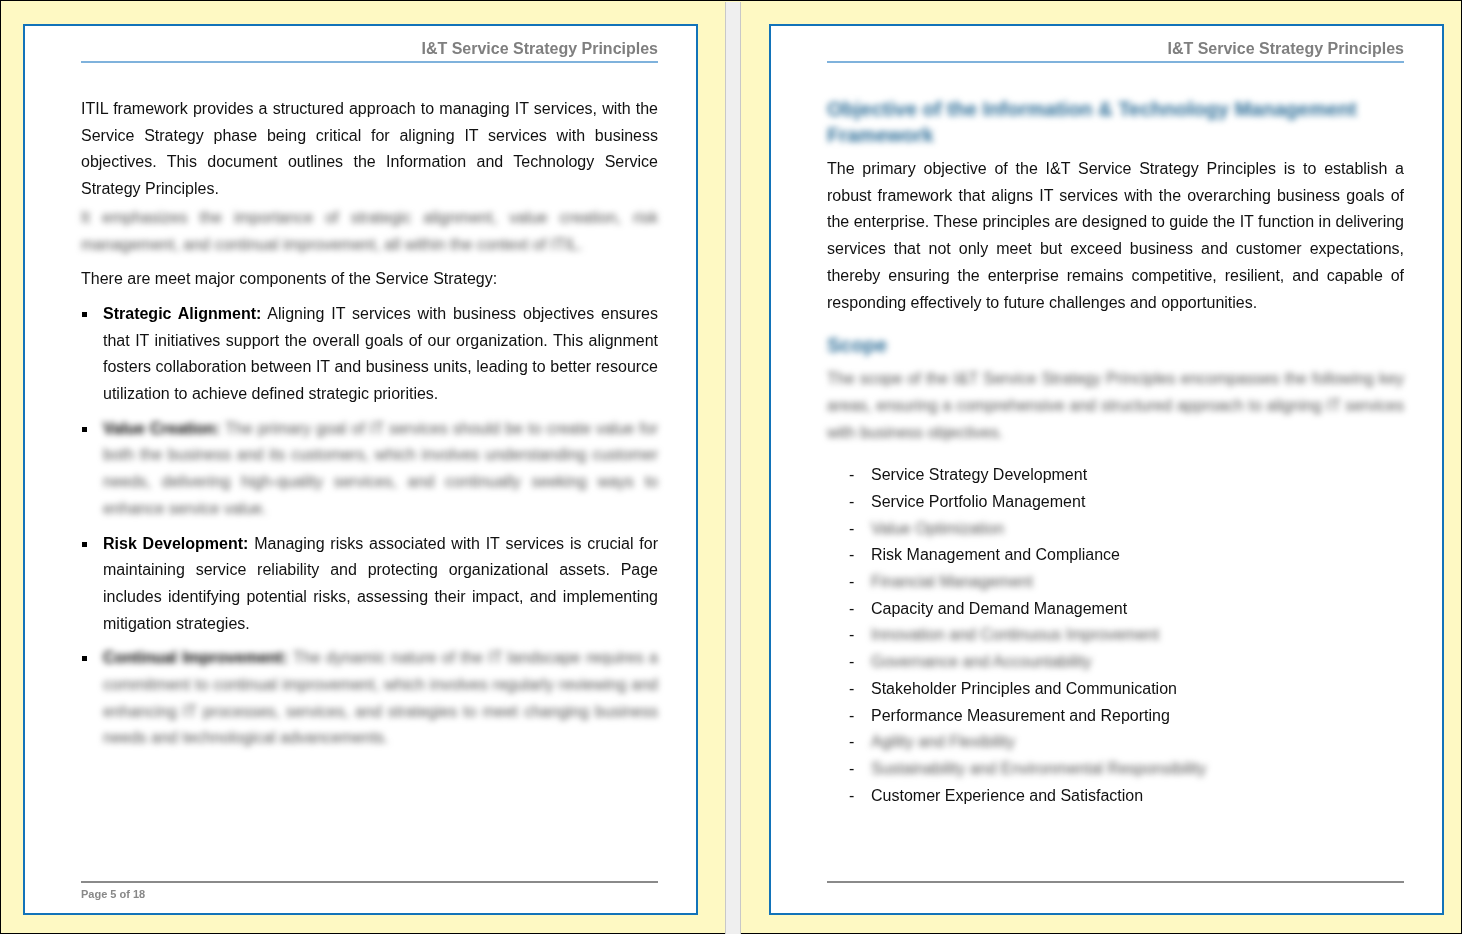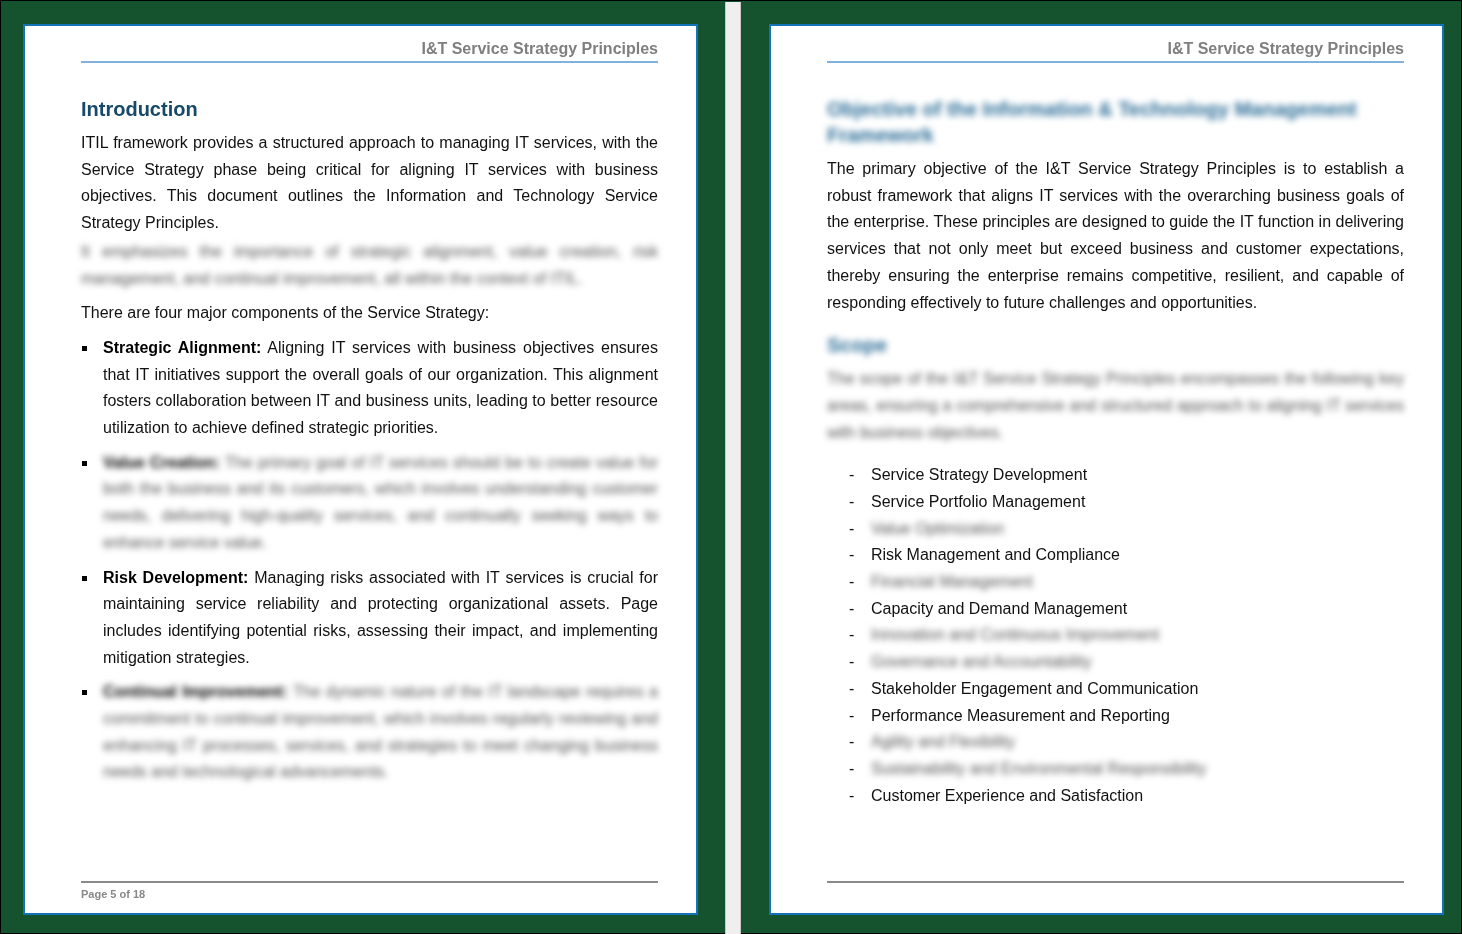--- a/index.html
+++ b/index.html
@@ -1,20 +1,20 @@
 <!DOCTYPE html>
 <html><head>
 <meta charset="utf-8">
 <style>
   html, body { margin:0; padding:0; }
   body {
     width:1462px; height:934px; position:relative; overflow:hidden;
     background:#ffffff; font-family:"Liberation Sans", sans-serif;
   }
-  .outer { position:absolute; left:0; top:0; width:1460px; height:932px; border:1px solid #000; background:#14532d; }
+  .outer { position:absolute; left:0; top:0; width:1460px; height:932px; border:1px solid #000; background:#fef9c3; }
   .gutter { position:absolute; left:724px; top:1px; width:14px; height:932px; background:#efefef; border-left:1px solid #c8c8c8; border-right:1px solid #c8c8c8; }
   .page-frame { position:absolute; top:23px; width:671px; height:887px; border:2px solid #1273b9; box-sizing:content-box; background:#fff; }
   .page-left { left:22px; }
   .page-right { left:768px; }
   .running-header { position:absolute; right:38px; top:14px; font-size:16px; font-weight:bold; color:#7f7f7f; }
   .header-rule { position:absolute; left:56px; right:38px; top:35px; height:2px; background:#7fb2dc; }
   .footer-rule { position:absolute; left:56px; right:38px; top:855px; height:2px; background:#8a8a8a; }
   .page-number { position:absolute; left:56px; right:38px; top:862px; text-align:left; font-size:11px; font-weight:bold; color:#888; }
   .content { position:absolute; left:56px; right:38px; top:70px; font-size:16px; color:#111; line-height:26.7px; }
   .page-right .content { top:70px; }
@@ -33,24 +33,23 @@
 </head>
 <body>
 
 <div class="outer">
   <div class="gutter"></div>
 
   <div class="page-frame page-left">
     <div class="running-header">I&amp;T Service Strategy Principles</div>
     <div class="header-rule"></div>
     <div class="content">
-      <h2>Introduction</h2>
       <p style="margin-bottom:2px;"><span>ITIL framework provides a structured approach to managing IT services, with the Service Strategy phase being critical for aligning IT services with business objectives. This document outlines the Information and Technology Service Strategy Principles.</span></p>
       <p class="blur">It emphasizes the importance of strategic alignment, value creation, risk management, and continual improvement, all within the context of ITIL.</p>
-      <p>There are four major components of the Service Strategy:</p>
+      <p>There are meet major components of the Service Strategy:</p>
       <ul class="squares">
         <li>
           <span class="bullet"></span>
           <b>Strategic Alignment:</b>
           <span>Aligning IT services with business objectives ensures that IT initiatives support the overall goals of our organization. This alignment fosters collaboration between IT and business units, leading to better resource utilization to achieve defined strategic priorities.</span>
         </li>
         <li>
           <span class="bullet"></span>
           <span class="blur"><b>Value Creation:</b>
           <span>The primary goal of IT services should be to create value for both the business and its customers, which involves understanding customer needs, delivering high-quality services, and continually seeking ways to enhance service value.</span></span>
@@ -81,21 +80,21 @@
       <p class="blur" style="margin-bottom:16px;">The scope of the I&amp;T Service Strategy Principles encompasses the following key areas, ensuring a comprehensive and structured approach to aligning IT services with business objectives.</p>
       <ul class="dashes">
         <li><span class="dash">-</span><span>Service Strategy Development</span></li>
         <li><span class="dash">-</span><span>Service Portfolio Management</span></li>
         <li><span class="dash">-</span><span class="blur">Value Optimization</span></li>
         <li><span class="dash">-</span><span>Risk Management and Compliance</span></li>
         <li><span class="dash">-</span><span class="blur">Financial Management</span></li>
         <li><span class="dash">-</span><span>Capacity and Demand Management</span></li>
         <li><span class="dash">-</span><span class="blur">Innovation and Continuous Improvement</span></li>
         <li><span class="dash">-</span><span class="blur">Governance and Accountability</span></li>
-        <li><span class="dash">-</span><span>Stakeholder Engagement and Communication</span></li>
+        <li><span class="dash">-</span><span>Stakeholder Principles and Communication</span></li>
         <li><span class="dash">-</span><span>Performance Measurement and Reporting</span></li>
         <li><span class="dash">-</span><span class="blur">Agility and Flexibility</span></li>
         <li><span class="dash">-</span><span class="blur">Sustainability and Environmental Responsibility</span></li>
         <li><span class="dash">-</span><span>Customer Experience and Satisfaction</span></li>
       </ul>
     </div>
     <div class="footer-rule"></div>
   </div>
 </div>
 

